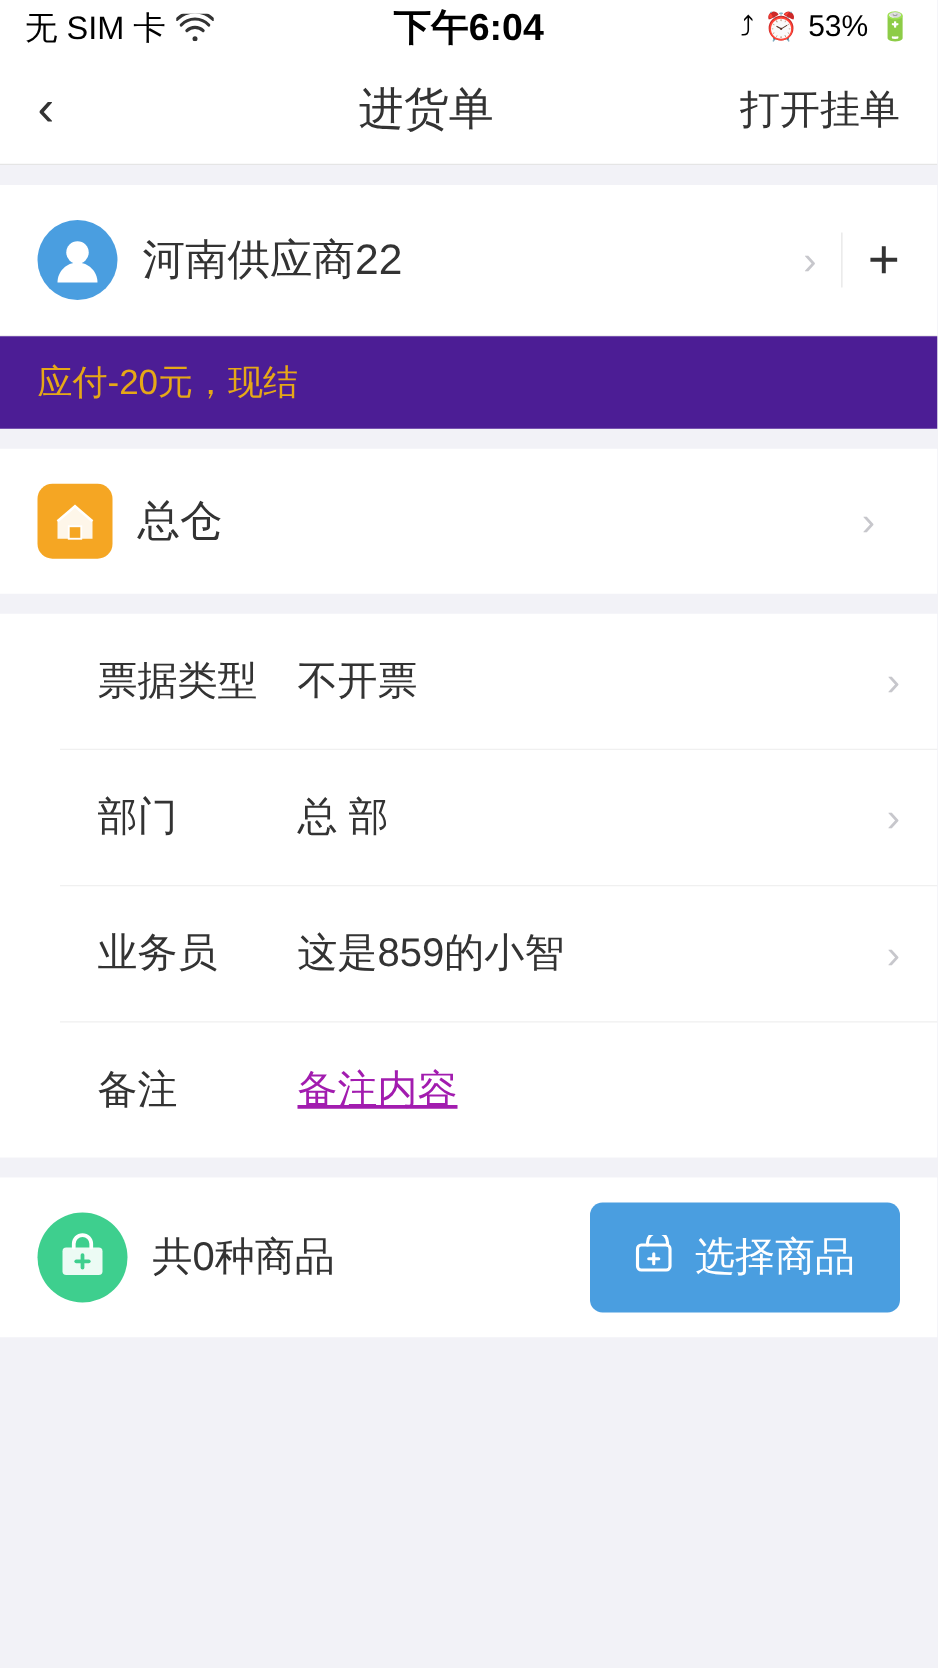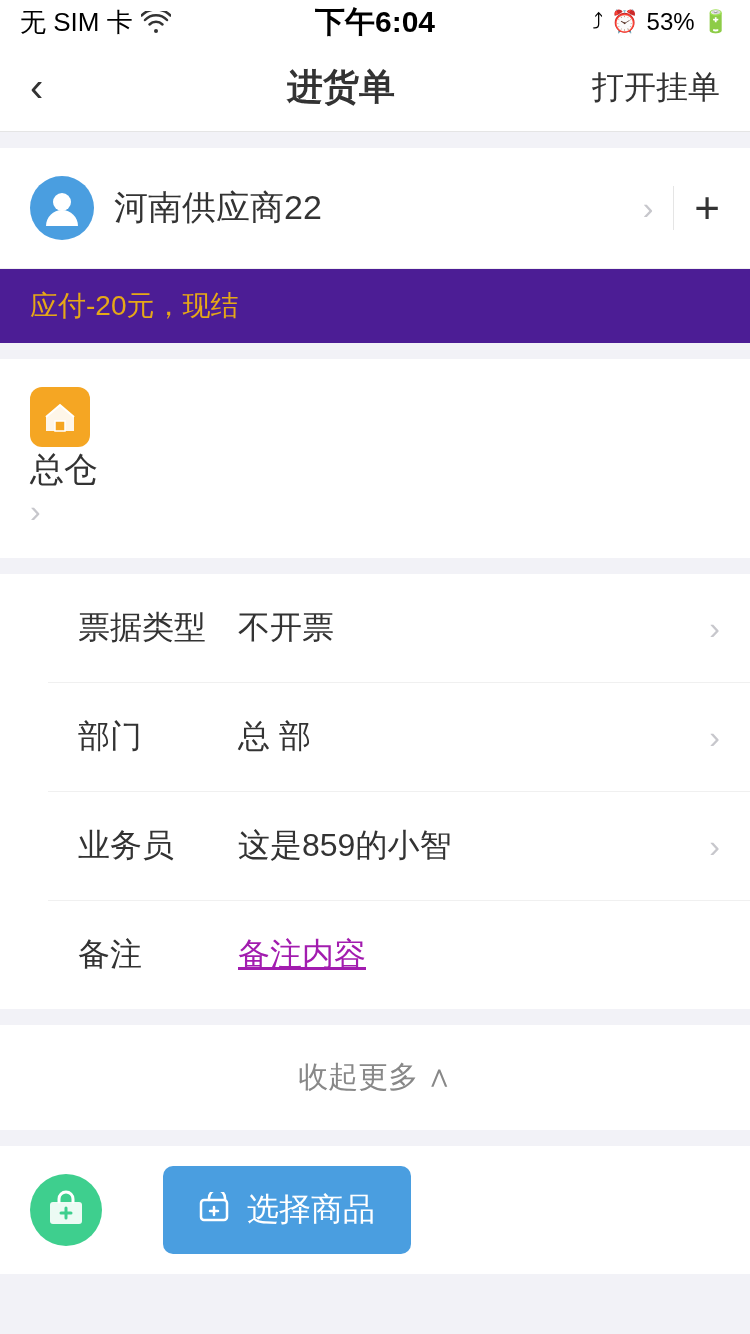--- a/index.html
+++ b/index.html
@@ -56,21 +56,21 @@
       border-bottom: 1px solid #e5e5e5;
     }
     .nav-back {
       font-size: 40px;
       color: #333;
       cursor: pointer;
       width: 60px;
     }
     .nav-title {
       font-size: 36px;
-      font-weight: 700;
+      font-weight: 400;
       color: #333;
     }
     .nav-action {
       font-size: 32px;
       color: #333;
       cursor: pointer;
     }
 
     
     .content {
@@ -129,25 +129,24 @@
     .notice-bar {
       background: #4c1d95;
       padding: 18px 30px;
       font-size: 28px;
       color: #e6a817;
     }
 
     
     .warehouse-row {
       display: flex;
-      align-items: flex-start;
+      align-items: center;
       padding: 28px 30px;
       background: #fff;
       margin-bottom: 16px;
-      flex-direction: column;
     }
     .warehouse-icon {
       width: 60px;
       height: 60px;
       border-radius: 12px;
       background: #f5a623;
       display: flex;
       align-items: center;
       justify-content: center;
       margin-right: 20px;
@@ -344,33 +343,31 @@
       <span class="form-chevron">›</span>
     </div>
 
     <div class="form-row">
       <span class="form-label">备注</span>
       <span class="form-value placeholder">备注内容</span>
     </div>
 
   </div>
 
-  <div class="collapse-btn">
-    <span>收起更多 ∧</span>
-  </div>
 
   <div class="bottom-bar">
     <div class="product-icon">
       <svg viewBox="0 0 40 40" xmlns="http://www.w3.org/2000/svg">
         <rect x="4" y="12" width="32" height="22" rx="3" fill="#fff" opacity="0.9"></rect>
         <path d="M13 12V9a7 7 0 0 1 14 0v3" stroke="#fff" stroke-width="3" fill="none" stroke-linecap="round"></path>
         <line x1="20" y1="18" x2="20" y2="28" stroke="#3ecf8e" stroke-width="3" stroke-linecap="round"></line>
         <line x1="15" y1="23" x2="25" y2="23" stroke="#3ecf8e" stroke-width="3" stroke-linecap="round"></line>
       </svg>
     </div>
+    <span class="product-count">共0种商品</span>
     <button class="select-btn">
       <svg viewBox="0 0 36 36" xmlns="http://www.w3.org/2000/svg">
         <rect x="2" y="8" width="26" height="20" rx="3" fill="none" stroke="#fff" stroke-width="2.5"></rect>
         <path d="M10 8V6a8 8 0 0 1 16 0v2" stroke="#fff" stroke-width="2.5" fill="none" stroke-linecap="round"></path>
         <line x1="15" y1="15" x2="15" y2="23" stroke="#fff" stroke-width="2.5" stroke-linecap="round"></line>
         <line x1="11" y1="19" x2="19" y2="19" stroke="#fff" stroke-width="2.5" stroke-linecap="round"></line>
       </svg>
       <span>选择商品</span>
     </button>
   </div>

